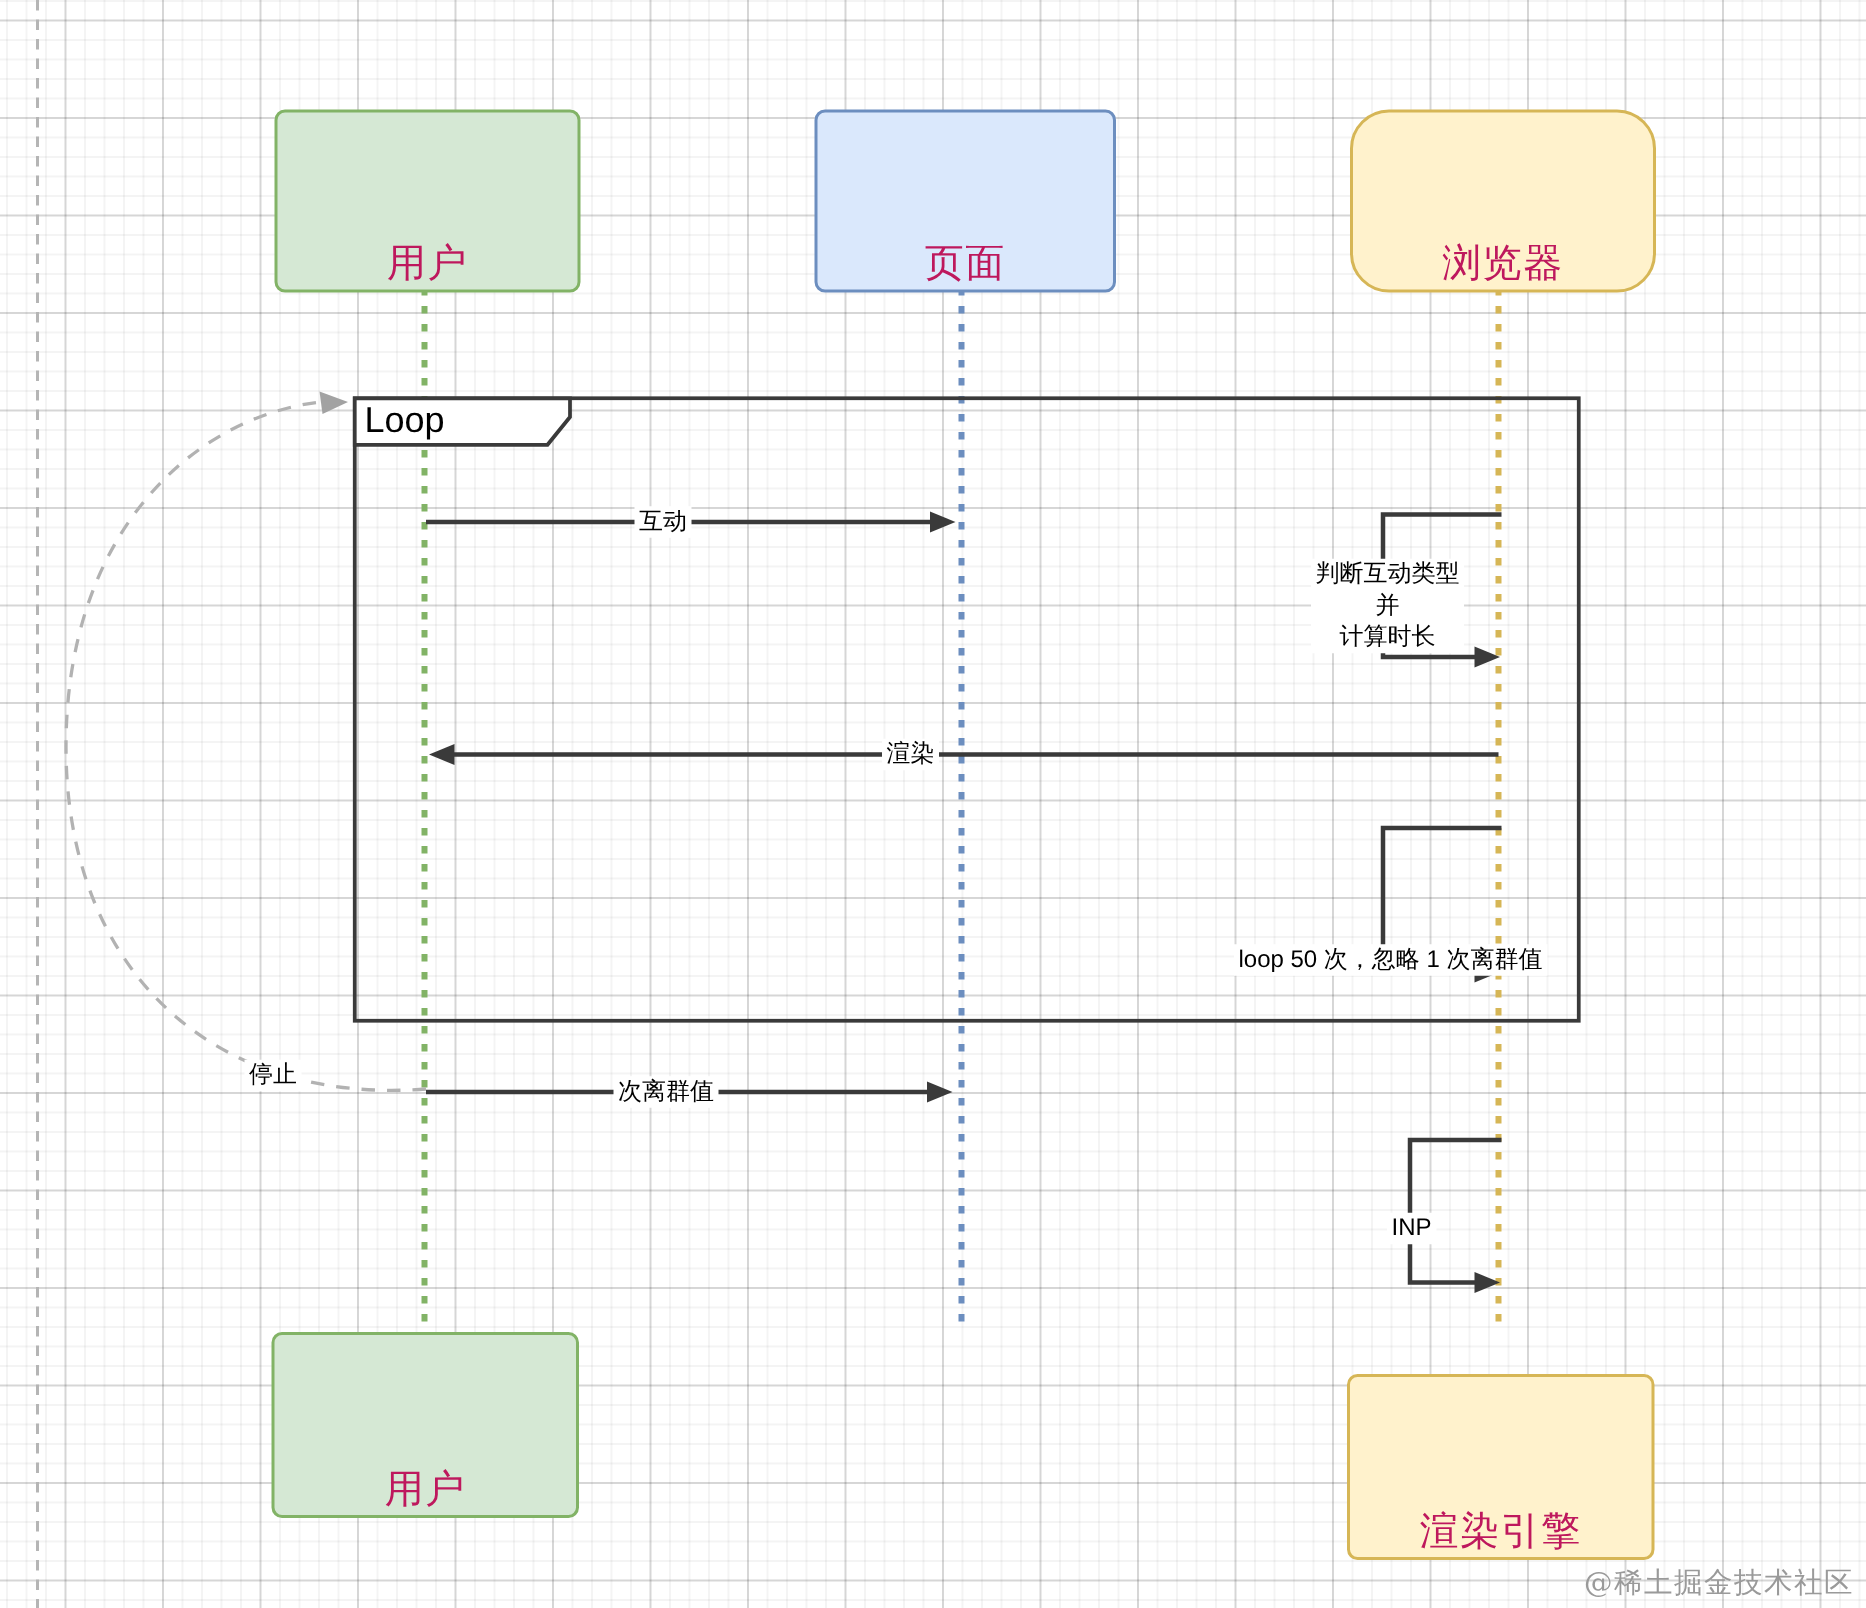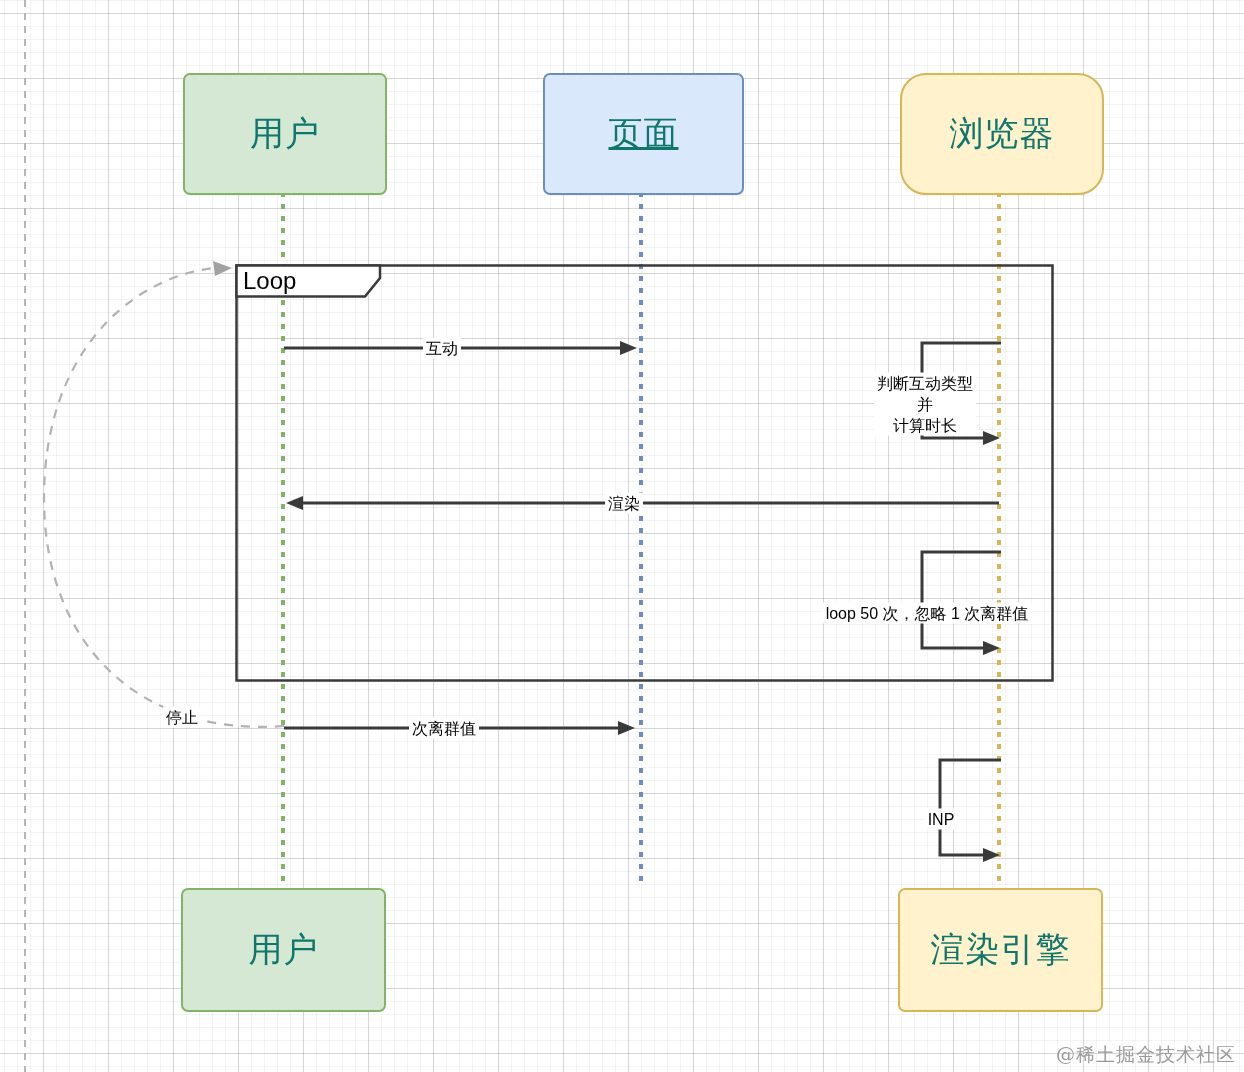--- a/index.html
+++ b/index.html
@@ -9,26 +9,26 @@
     background-image:
       linear-gradient(to right, rgba(0,0,0,0.12) 1px, transparent 1px),
       linear-gradient(to bottom, rgba(0,0,0,0.12) 1px, transparent 1px),
       linear-gradient(to right, rgba(0,0,0,0.045) 1px, transparent 1px),
       linear-gradient(to bottom, rgba(0,0,0,0.045) 1px, transparent 1px);
     background-size:65px 65px,65px 65px,13px 13px,13px 13px;
     background-position:43px 13px,43px 13px,4px 0px,4px 0px;
   }
   svg.layer{position:absolute;left:0;top:0;}
   .actor{
-    position:absolute;display:flex;align-items:center;justify-content:center;
-    font-size:34px;color:#0f766e;border:2px solid;border-radius:7px;z-index:3;
+    position:absolute;display:flex;align-items:flex-end;justify-content:center;
+    font-size:26px;color:#be185d;border:2px solid;border-radius:7px;z-index:3;
     letter-spacing:1px;
   }
   .actor.green{background:#d5e8d4;border-color:#82b366;}
-  .actor.blue{background:#dae8fc;border-color:#6c8ebf;text-decoration:underline;}
+  .actor.blue{background:#dae8fc;border-color:#6c8ebf;}
   .actor.yellow{background:#fff2cc;border-color:#d6b656;}
   .msg-label{
     position:absolute;transform:translate(-50%,-50%);background:#ffffff;
     padding:0 3px;font-size:16px;color:#000000;white-space:nowrap;text-align:center;
     z-index:2;line-height:21px;
   }
   .loop-title{
     position:absolute;left:243px;top:267px;font-size:24px;color:#000;z-index:2;
   }
   .watermark{
@@ -81,37 +81,37 @@
   <div class="actor blue" style="left:543px;top:73px;width:197px;height:118px;">
     <span>页面</span>
   </div>
   <div class="actor yellow" style="left:900px;top:73px;width:200px;height:118px;border-radius:26px;">
     <span>浏览器</span>
   </div>
 
   <div class="actor green" style="left:181px;top:888px;width:201px;height:120px;">
     <span>用户</span>
   </div>
-  <div class="actor yellow" style="left:898px;top:888px;width:201px;height:120px;">
+  <div class="actor yellow" style="left:898px;top:916px;width:201px;height:120px;">
     <span>渲染引擎</span>
   </div>
 
   <div class="loop-title">Loop</div>
 
   <div class="msg-label" style="left:442px;top:348px;">互动</div>
 
   <div class="msg-label" style="left:925px;top:404px;">
     <div>判断互动类型</div>
     <div>并</div>
     <div>计算时长</div>
   </div>
 
-  <div class="msg-label" style="left:624px;top:503px;">渲染</div>
+  <div class="msg-label" style="left:607px;top:503px;">渲染</div>
 
-  <div class="msg-label" style="left:927px;top:613px;">loop 50 次，忽略 1 次离群值</div>
+  <div class="msg-label" style="left:927px;top:640px;">loop 50 次，忽略 1 次离群值</div>
 
   <div class="msg-label" style="left:444px;top:728px;">次离群值</div>
 
   <div class="msg-label" style="left:182px;top:717px;">停止</div>
 
   <div class="msg-label" style="left:941px;top:819px;">INP</div>
 
   <div class="watermark">@稀土掘金技术社区</div>
 
 </div>

